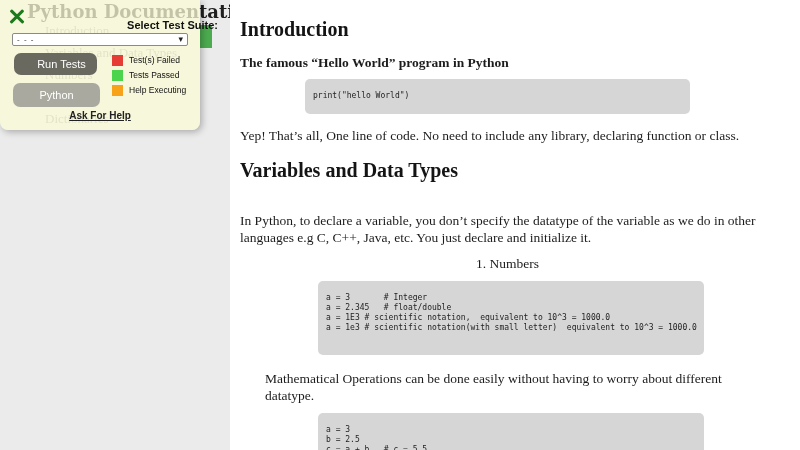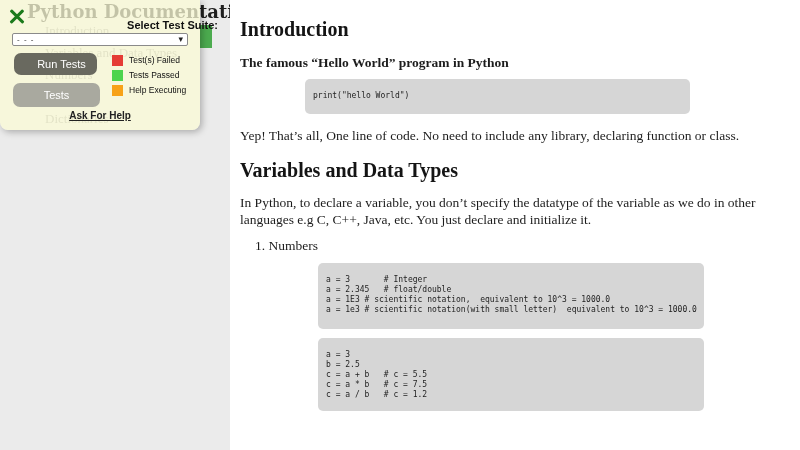--- a/index.html
+++ b/index.html
@@ -23,23 +23,23 @@
   .main h2 { font-size:20px; font-weight:bold; color:#141414; }
   .main p  { font-size:13.5px; line-height:17px; }
   h2.h-intro { margin:4px 0 0; }
   p.p-intro  { margin:13px 0 0;font-weight:bold; }
   .code { background:#d6d6d6; border-radius:5px; color:#222;
           font-family:"DejaVu Sans Mono", monospace; font-size:8px; line-height:10px;
           white-space:pre; overflow:hidden; padding:12px 6px 14px 8px; }
   .code-hello   { margin:8px 0 0 65px;  width:385px; height:35px; }
   p.p-followup  { margin:13px 0 12px; }
   h2.h-vars     { margin:15px 0 0; }
-  p.p-vars      { margin:12px 0 0; max-width:532px; }
-  .li           { margin:10px 0 0 15px; font-size:13.5px; }
-  .code-numbers { margin:9px 0 0 78px; width:386px; height:66px; }
+  p.p-vars      { margin:30px 0 0; max-width:532px; }
+  .li           { margin:10px 0 0 15px; font-size:13.5px;text-align:center; }
+  .code-numbers { margin:9px 0 0 78px; width:386px; height:74px; }
   p.p-math      { margin:15px 0 0 25px; }
   .code-math    { margin:9px 0 0 78px; width:386px; height:73px; }
 
   
   .green-tab { position:absolute; left:200px; top:25px; width:12px; height:23px;
                background:#4cab4f; z-index:1; }
 
   
   .overlay { position:absolute; left:0; top:0; width:200px; height:130px;
              background:rgba(251,251,214,0.75); border-radius:0 0 8px 8px;
@@ -90,20 +90,21 @@
     <p class="p-intro">The famous “Hello World” program in Python</p>
     <pre class="code code-hello">print("hello World")</pre>
     <p class="p-followup">Yep! That’s all, One line of code. No need to include any library, declaring function or class.</p>
     <h2 class="h-vars">Variables and Data Types</h2>
     <p class="p-vars">In Python, to declare a variable, you don’t specify the datatype of the variable as we do in other languages e.g C, C++, Java, etc. You just declare and initialize it.</p>
     <div class="li"><span>1.</span> <span>Numbers</span></div>
     <pre class="code code-numbers">a = 3       # Integer
 a = 2.345   # float/double
 a = 1E3 # scientific notation,  equivalent to 10^3 = 1000.0
 a = 1e3 # scientific notation(with small letter)  equivalent to 10^3 = 1000.0</pre>
+    <p class="p-math">Mathematical Operations can be done easily without having to worry about different datatype.</p>
     <pre class="code code-math">a = 3
 b = 2.5
 c = a + b   # c = 5.5
 c = a * b   # c = 7.5
 c = a / b   # c = 1.2</pre>
 
   </div>
 
   <div class="green-tab"></div>
 
@@ -111,21 +112,21 @@
     <span class="close">
         <i class="b1"></i>
         <i class="b2"></i>
       </span>
     <div class="select-label">Select Test Suite:</div>
     <div class="select">
       <span class="val">- - -</span>
       <span class="chev">▾</span>
     </div>
     <button class="btn btn-run">Run Tests</button>
-    <button class="btn btn-tests">Tests</button>
+    <button class="btn btn-tests">Python</button>
     <div class="legend">
       <div class="row">
         <span class="sq" style="background: rgb(229, 60, 53);"></span>
         <span class="lbl">Test(s) Failed</span>
       </div>
       <div class="row">
         <span class="sq" style="background: rgb(77, 212, 77);"></span>
         <span class="lbl">Tests Passed</span>
       </div>
       <div class="row">

